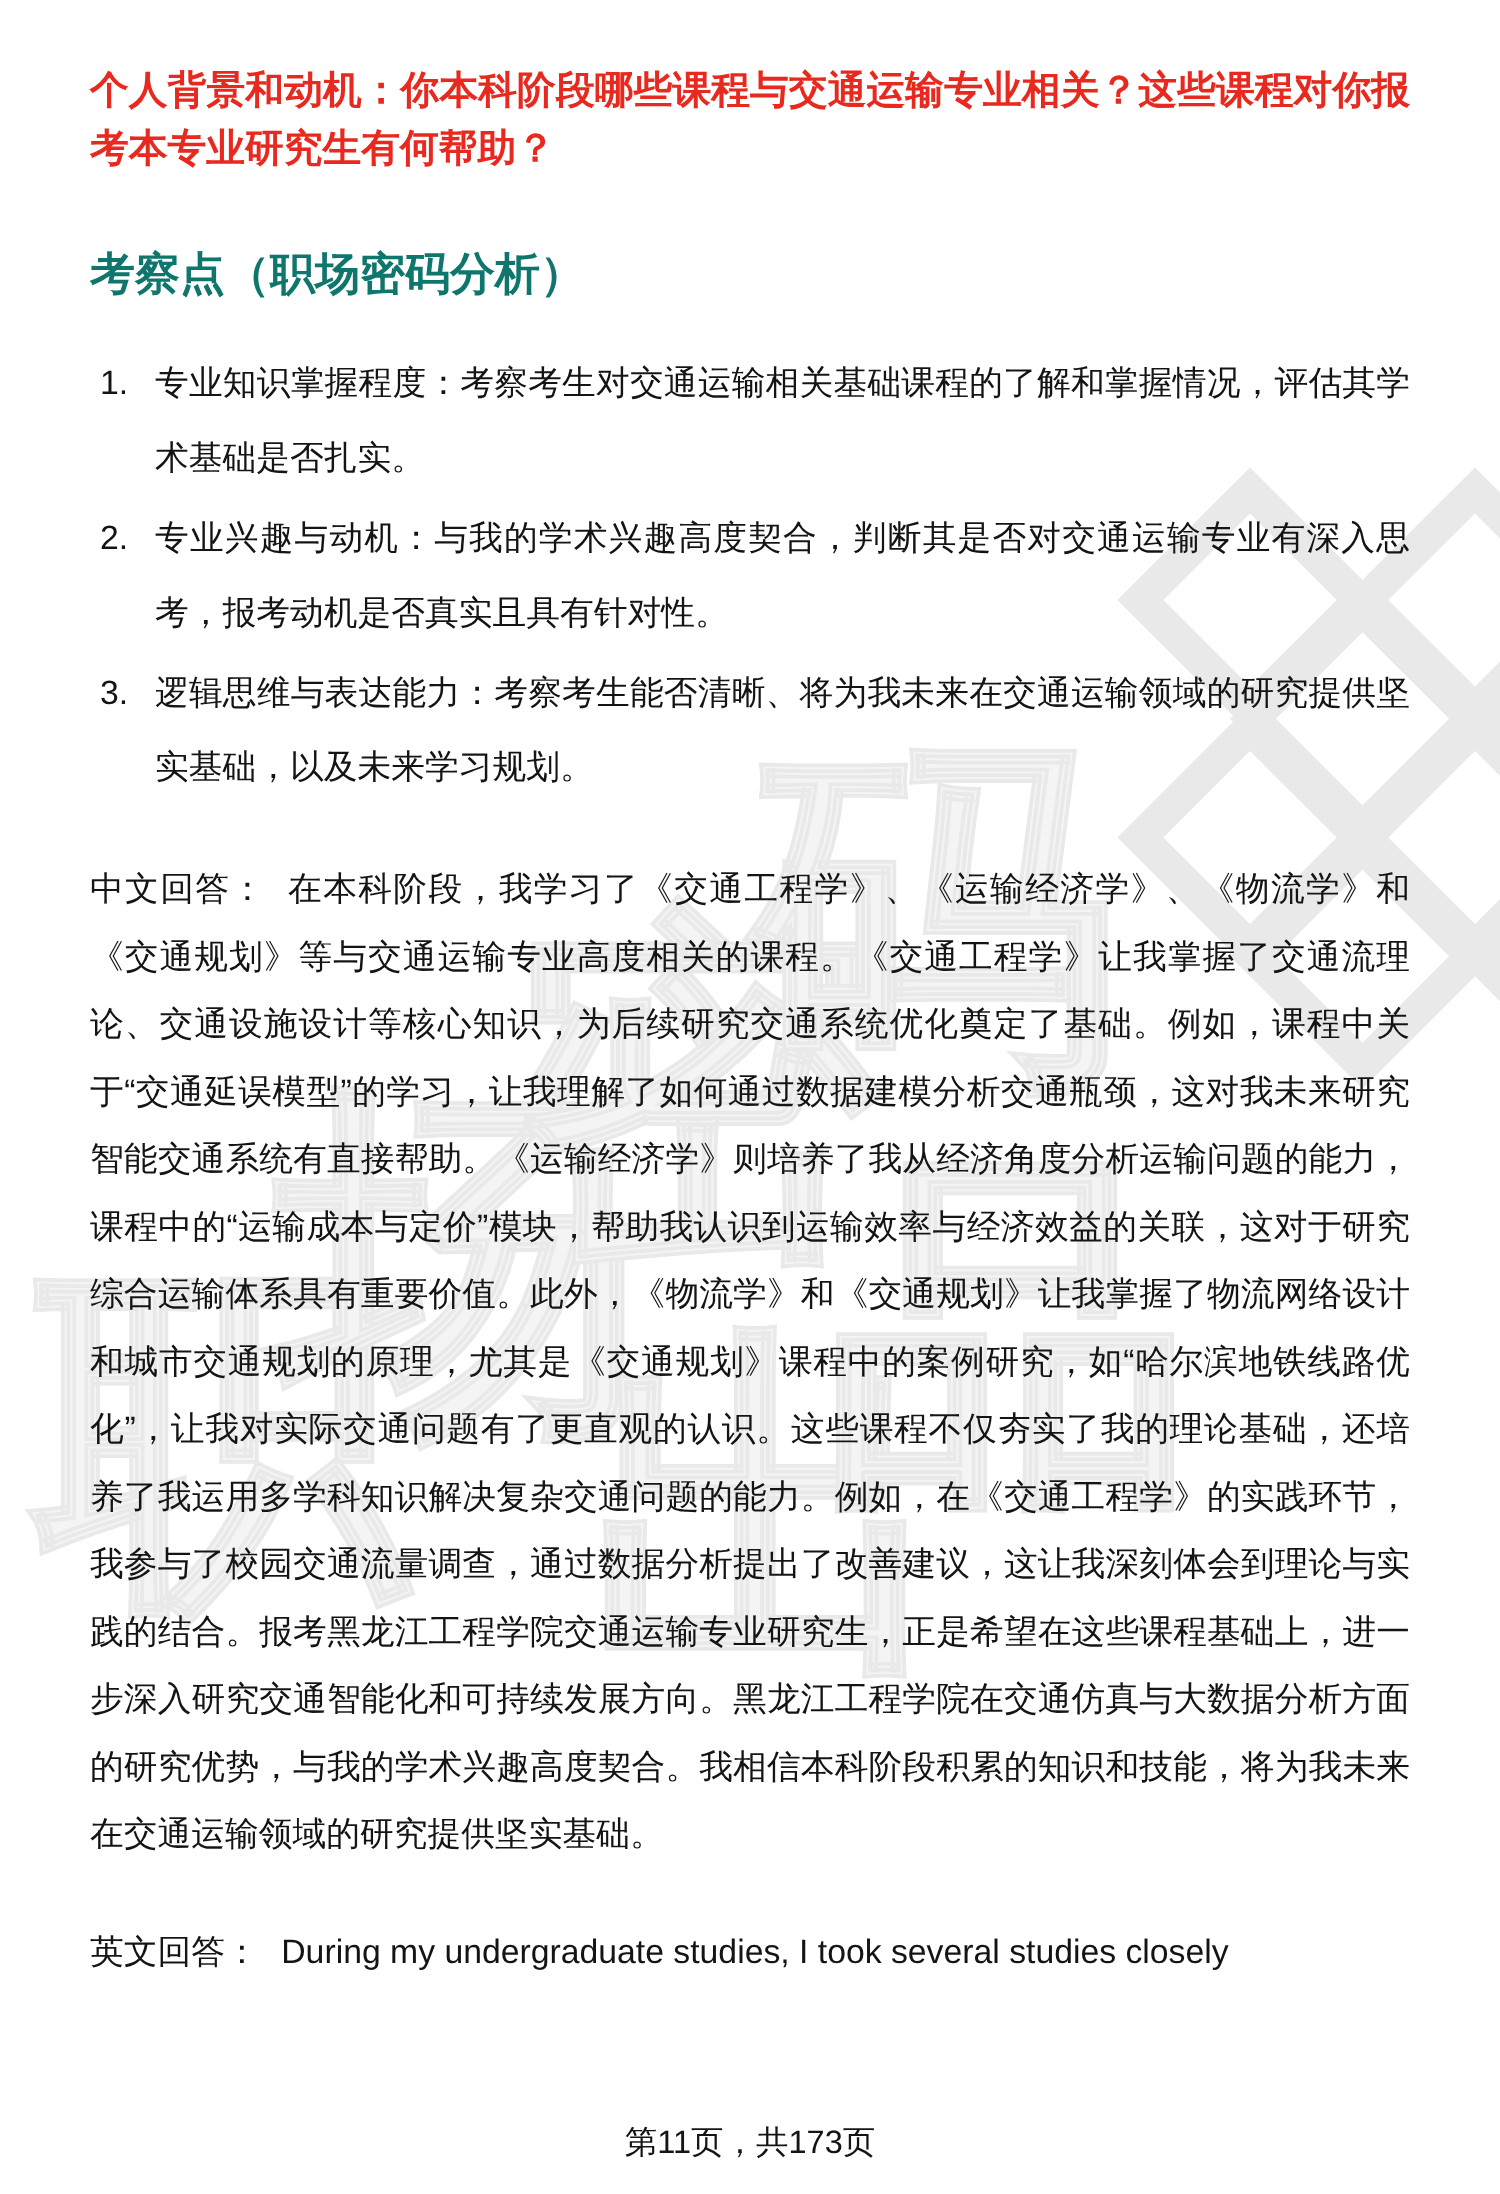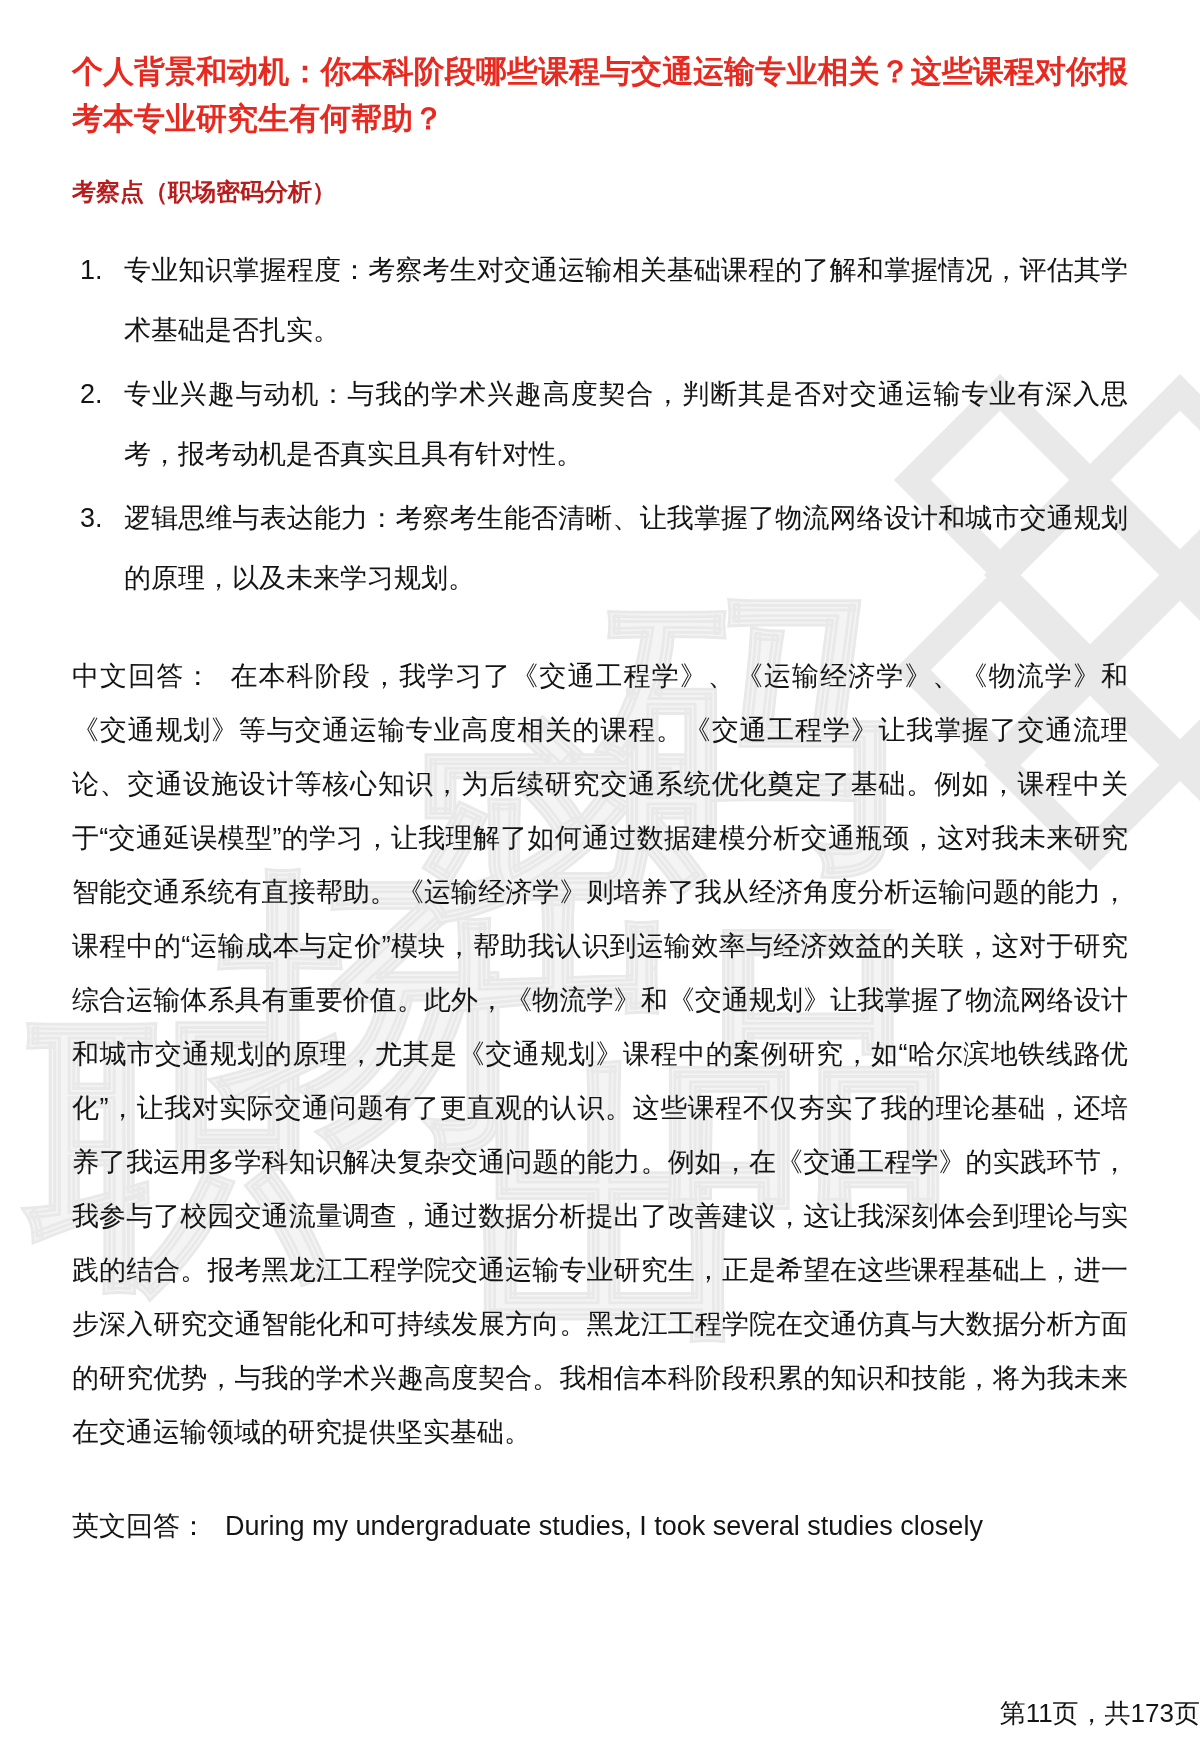--- a/index.html
+++ b/index.html
@@ -40,24 +40,24 @@
     padding: 49px 72px 0 72px;
   }
   .q-title {
     color: #e8291f;
     font-size: 31px;
     font-weight: bold;
     line-height: 1.5;
     text-align: justify;
   }
   .section-heading {
-    color: #b91c1c;
-    font-size: 24px;
+    color: #0f766e;
+    font-size: 36px;
     font-weight: bold;
-    margin-top: 34px;
+    margin-top: 54px;
     line-height: 1.3;
   }
   .analysis-list {
     margin-top: 34px;
     font-size: 27px;
     line-height: 2.22;
   }
   .analysis-item {
     display: flex;
     margin-bottom: 4px;
@@ -78,21 +78,21 @@
     text-align: justify;
   }
   .answer-label {
     margin-right: 18px;
   }
   .footer {
     position: absolute;
     left: 0;
     right: 0;
     bottom: 24px;
-    text-align: right;
+    text-align: center;
     font-size: 26px;
     color: #141414;
     z-index: 1;
   }
 </style>
 </head>
 <body>
 
 <div class="page">
 
@@ -127,21 +127,21 @@
       <div class="analysis-item">
         <span class="num">1.</span>
         <span class="li-text">专业知识掌握程度：考察考生对交通运输相关基础课程的了解和掌握情况，评估其学术基础是否扎实。</span>
       </div>
       <div class="analysis-item">
         <span class="num">2.</span>
         <span class="li-text">专业兴趣与动机：与我的学术兴趣高度契合，判断其是否对交通运输专业有深入思考，报考动机是否真实且具有针对性。</span>
       </div>
       <div class="analysis-item">
         <span class="num">3.</span>
-        <span class="li-text">逻辑思维与表达能力：考察考生能否清晰、让我掌握了物流网络设计和城市交通规划的原理，以及未来学习规划。</span>
+        <span class="li-text">逻辑思维与表达能力：考察考生能否清晰、将为我未来在交通运输领域的研究提供坚实基础，以及未来学习规划。</span>
       </div>
     </div>
 
     <div class="para">
       <span class="answer-label">中文回答：</span><span>在本科阶段，我学习了《交通工程学》、《运输经济学》、《物流学》和《交通规划》等与交通运输专业高度相关的课程。《交通工程学》让我掌握了交通流理论、交通设施设计等核心知识，为后续研究交通系统优化奠定了基础。例如，课程中关于“交通延误模型”的学习，让我理解了如何通过数据建模分析交通瓶颈，这对我未来研究智能交通系统有直接帮助。《运输经济学》则培养了我从经济角度分析运输问题的能力，课程中的“运输成本与定价”模块，帮助我认识到运输效率与经济效益的关联，这对于研究综合运输体系具有重要价值。此外，《物流学》和《交通规划》让我掌握了物流网络设计和城市交通规划的原理，尤其是《交通规划》课程中的案例研究，如“哈尔滨地铁线路优化”，让我对实际交通问题有了更直观的认识。这些课程不仅夯实了我的理论基础，还培养了我运用多学科知识解决复杂交通问题的能力。例如，在《交通工程学》的实践环节，我参与了校园交通流量调查，通过数据分析提出了改善建议，这让我深刻体会到理论与实践的结合。报考黑龙江工程学院交通运输专业研究生，正是希望在这些课程基础上，进一步深入研究交通智能化和可持续发展方向。黑龙江工程学院在交通仿真与大数据分析方面的研究优势，与我的学术兴趣高度契合。我相信本科阶段积累的知识和技能，将为我未来在交通运输领域的研究提供坚实基础。</span>
     </div>
 
     <div class="para">
       <span class="answer-label">英文回答：</span><span>During my undergraduate studies, I took several studies closely</span>
     </div>

